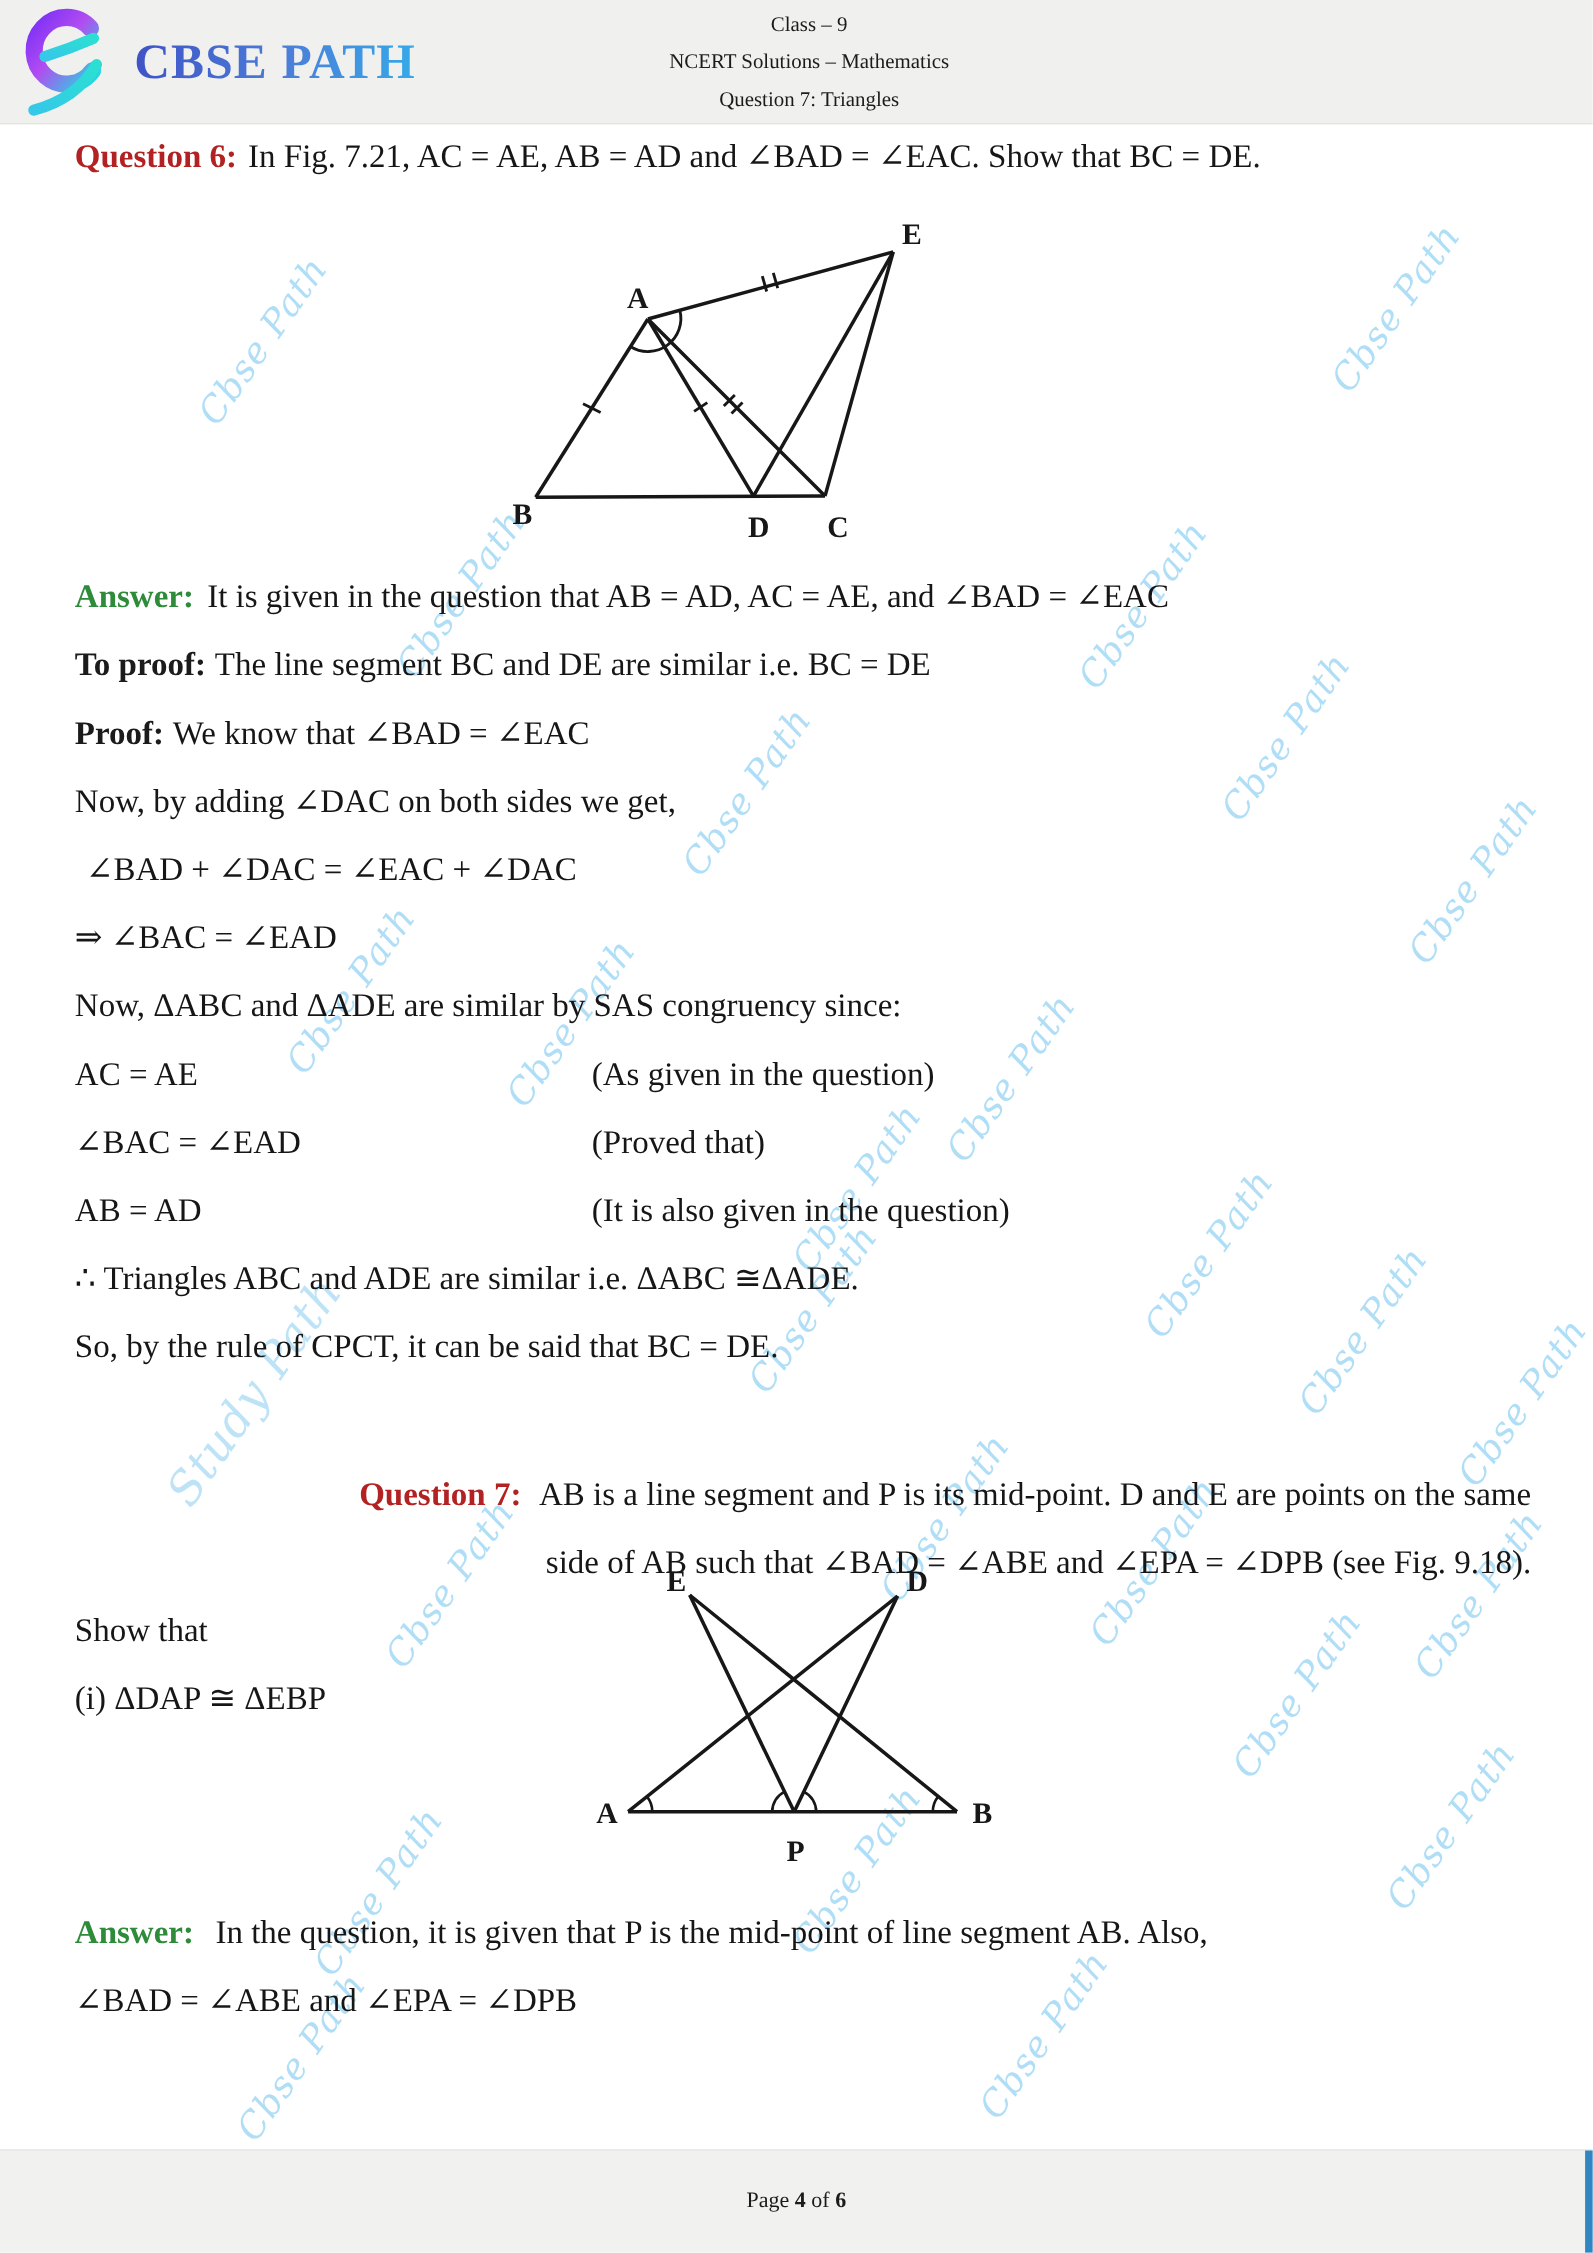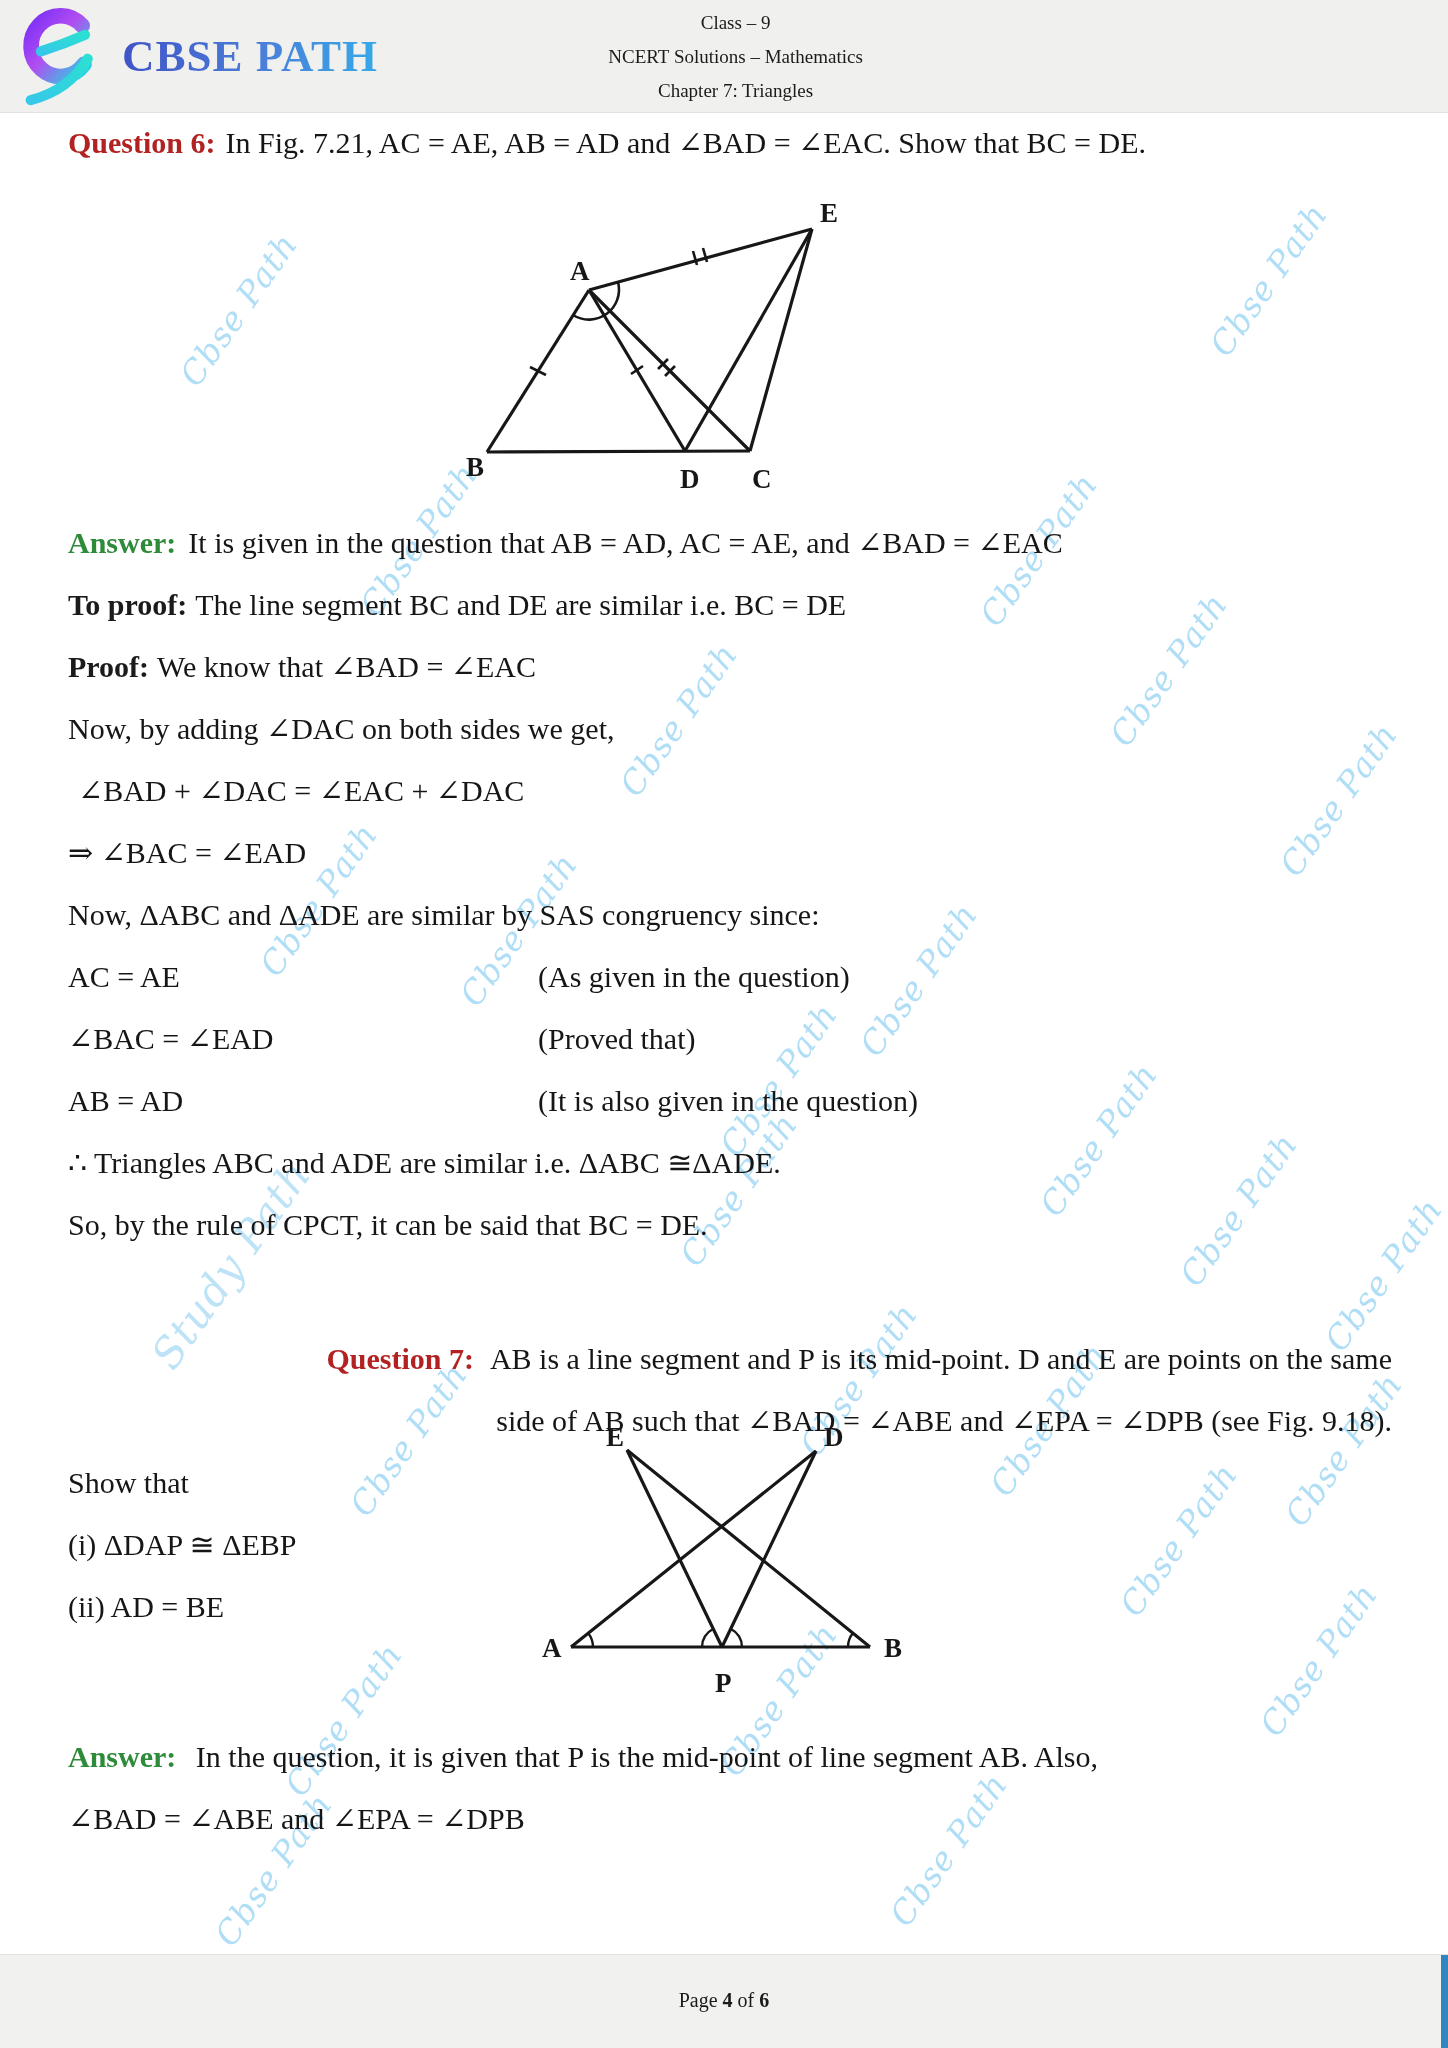--- a/index.html
+++ b/index.html
@@ -105,21 +105,21 @@
       </linearGradient>
     </defs>
     <path d="M72 22 A32 33 0 1 0 74 64" stroke="url(#lg1)" stroke-width="17" fill="none" stroke-linecap="round"></path>
     <path d="M27 50 Q52 42 75 32" stroke="url(#lg2)" stroke-width="11" fill="none" stroke-linecap="round"></path>
     <path d="M16 103 Q58 92 78 58" stroke="url(#lg2)" stroke-width="11" fill="none" stroke-linecap="round"></path>
   </svg>
   <div class="brand">CBSE PATH</div>
   <div class="header-center">
     <div>Class – 9</div>
     <div>NCERT Solutions – Mathematics</div>
-    <div>Chapter 7: Triangles</div>
+    <div>Question 7: Triangles</div>
   </div>
 </div>
 
 <div class="content">
 
   <p><span class="qlabel">Question 6:</span><span>In Fig. 7.21, AC = AE, AB = AD and ∠BAD = ∠EAC. Show that BC = DE.</span></p>
 
   <div class="fig1wrap">
     <svg class="diagram" width="442" height="312" viewBox="0 0 442 312">
       <g stroke-width="3.2">
@@ -161,21 +161,20 @@
   <p>∴ Triangles ABC and ADE are similar i.e. ΔABC ≅ΔADE.</p>
   <p>So, by the rule of CPCT, it can be said that BC = DE.</p>
 
   <p class="q7"><span class="qlabel">Question 7:</span>
     <span>AB is a line segment and P is its mid-point. D and E are points on the same</span>
     <span class="block">side of AB such that ∠BAD = ∠ABE and ∠EPA = ∠DPB (see Fig. 9.18).</span></p>
 
   <div class="q7block">
     <p>Show that</p>
     <p>(i) ΔDAP ≅ ΔEBP</p>
-    <p>(ii) AD = BE</p>
 
     <div class="fig2wrap">
       <svg class="diagram" width="402" height="302" viewBox="0 0 402 302">
         <g stroke-width="3.2">
           <line x1="31" y1="219" x2="330" y2="219"></line>
           <line x1="31" y1="219" x2="276" y2="23"></line>
           <line x1="330" y1="219" x2="87" y2="22"></line>
           <line x1="182" y1="219" x2="87" y2="22"></line>
           <line x1="182" y1="219" x2="276" y2="23"></line>
         </g>

